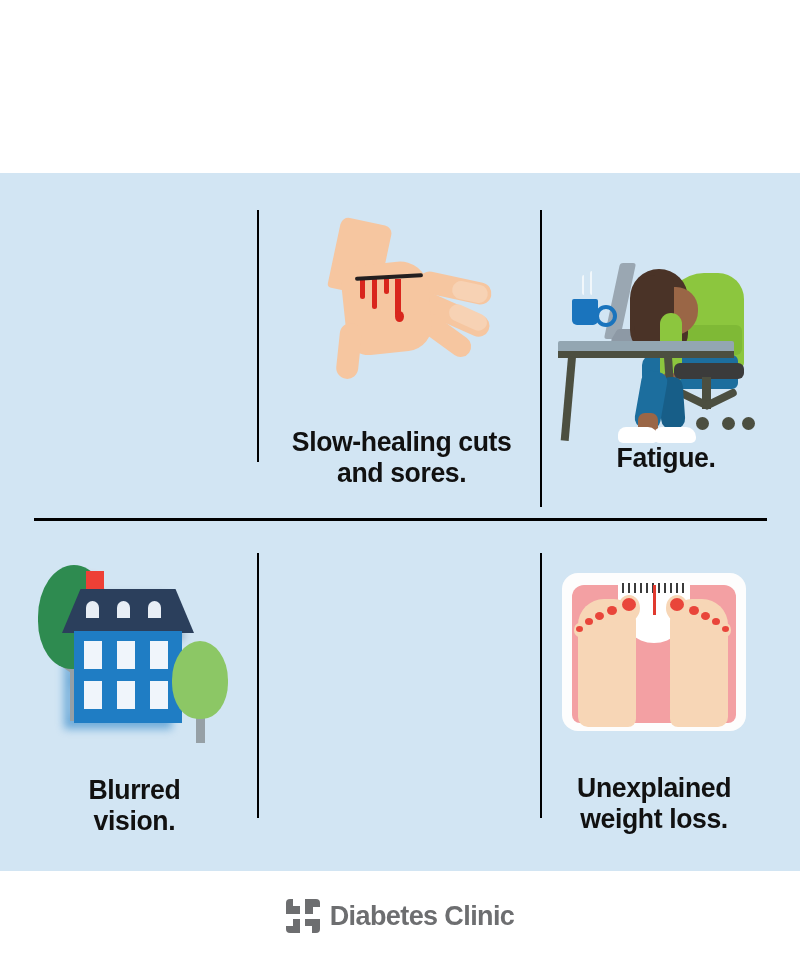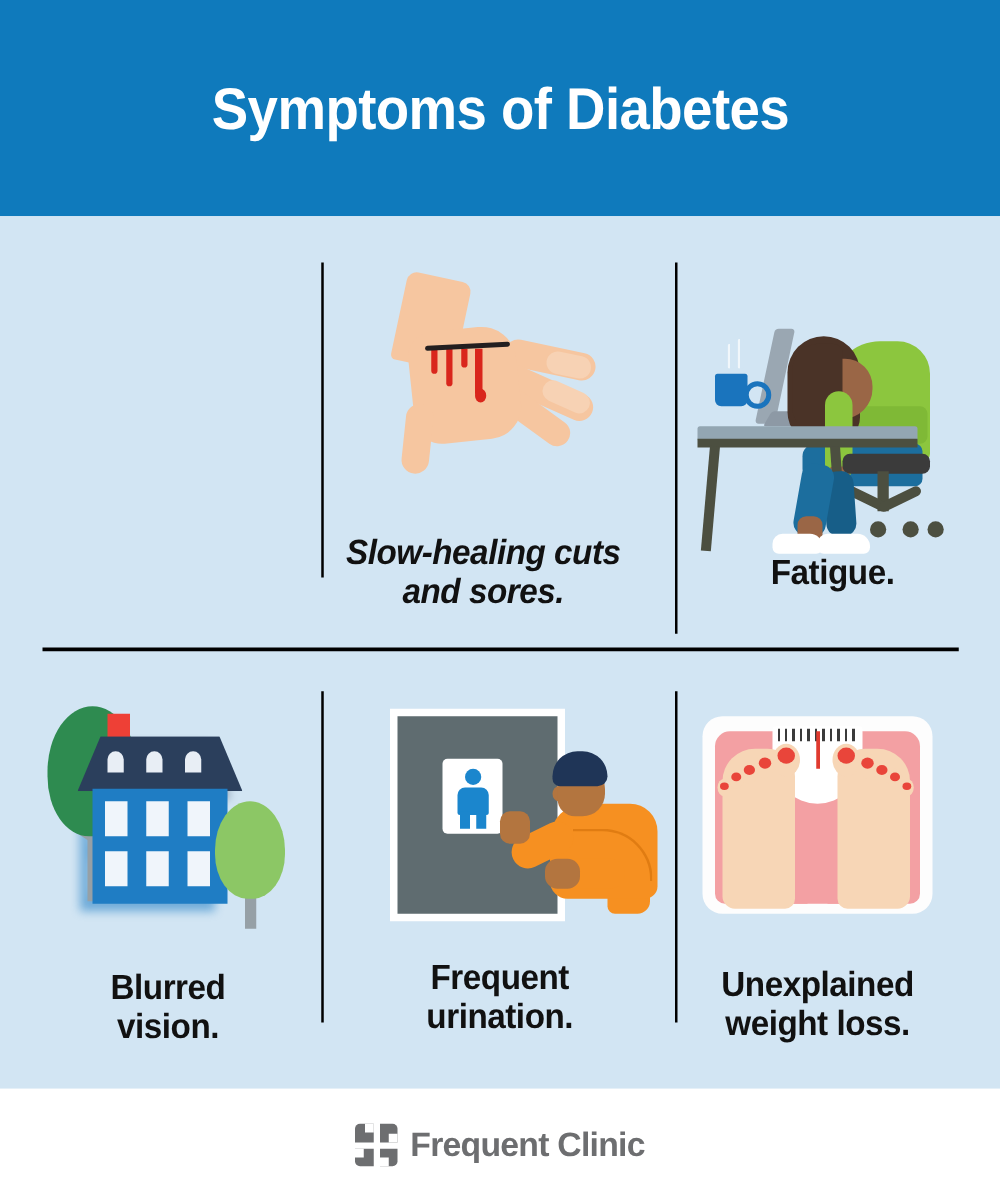--- a/index.html
+++ b/index.html
@@ -81,21 +81,21 @@
     text-align: center;
     line-height: 1.12;
     letter-spacing: -0.4px;
     transform: scaleX(0.95);
     white-space: pre-line;
     margin-top: 6px;
   }
 
   
   .p0 { left: 8px;   top: 32px;  }
-  .p1 { left: 261px; top: 32px; font-style: italic;  }
+  .p1 { left: 276px; top: 32px;  }
   .p2 { left: 540px; top: 48px;  }
   .p3 { left: 8px;   top: 380px; }
   .p4 { left: 274px; top: 372px; }
   .p5 { left: 528px; top: 378px; }
 
   
   .divider-h {
     position: absolute;
     left: 34px;
     top: 345px;
@@ -599,23 +599,20 @@
   .nr2 { left: 145px; top: 55px; width: 10px; height: 9px; }
   .nr3 { left: 157px; top: 61px; width: 9px; height: 8px; }
   .nr4 { left: 168px; top: 67px; width: 8px; height: 7px; }
   .nr5 { left: 178px; top: 75px; width: 7px; height: 6px; }
 </style>
 </head>
 <body>
 
 <div class="infographic">
 
-  <div class="header">
-    <div class="header-title">Symptoms of Diabetes</div>
-  </div>
 
   <div class="body-area">
     <div class="grid">
 
       <div class="divider-h"></div>
       <div class="divider-v dv-r1c1"></div>
       <div class="divider-v dv-r1c2"></div>
       <div class="divider-v dv-r2c1"></div>
       <div class="divider-v dv-r2c2"></div>
 
@@ -712,43 +709,20 @@
           <div class="art-abs hs-win hw5"></div>
           <div class="art-abs hs-win hw6"></div>
 
           <div class="art-abs hs-tree2-trunk"></div>
           <div class="art-abs hs-tree2-crown"></div>
         </div>
         <div class="panel-label">Blurred
 vision.</div>
       </div>
 
-      <div class="panel p4">
-        <div class="panel-art">
-          <div class="art-abs d-frame"></div>
-          <div class="art-abs d-door"></div>
-          <div class="art-abs d-sign"></div>
-          <div class="art-abs d-sign-head"></div>
-          <div class="art-abs d-sign-body"></div>
-          <div class="art-abs d-sign-leg1"></div>
-          <div class="art-abs d-sign-leg2"></div>
-          <div class="art-abs p-hip"></div>
-          <div class="art-abs p-body"></div>
-          <div class="art-abs p-crease"></div>
-          <div class="art-abs p-ear"></div>
-          <div class="art-abs p-head"></div>
-          <div class="art-abs p-hair"></div>
-          <div class="art-abs p-arm"></div>
-          <div class="art-abs p-fist"></div>
-          <div class="art-abs p-arm2"></div>
-          <div class="art-abs p-hand2"></div>
-        </div>
-        <div class="panel-label">Frequent
-urination.</div>
-      </div>
 
       <div class="panel p5">
         <div class="panel-art">
           <div class="art-abs s-frame"></div>
           <div class="art-abs s-pad-l"></div>
           <div class="art-abs s-pad-r"></div>
           <div class="art-abs s-pad-mid"></div>
           <div class="art-abs s-dial-arc"></div>
           <div class="art-abs s-dialbox"></div>
           <div class="art-abs s-ticks"></div>
@@ -788,16 +762,16 @@
     <div class="logo-mark">
       <div class="logo-sq lsq-tl"></div>
       <div class="logo-sq lsq-tr"></div>
       <div class="logo-sq lsq-bl"></div>
       <div class="logo-sq lsq-br"></div>
       <div class="logo-notch ln-1"></div>
       <div class="logo-notch ln-2"></div>
       <div class="logo-notch ln-3"></div>
       <div class="logo-notch ln-4"></div>
     </div>
-    <div class="logo-text">Frequent Clinic</div>
+    <div class="logo-text">Diabetes Clinic</div>
   </div>
 
 </div>
 
 </body></html>

